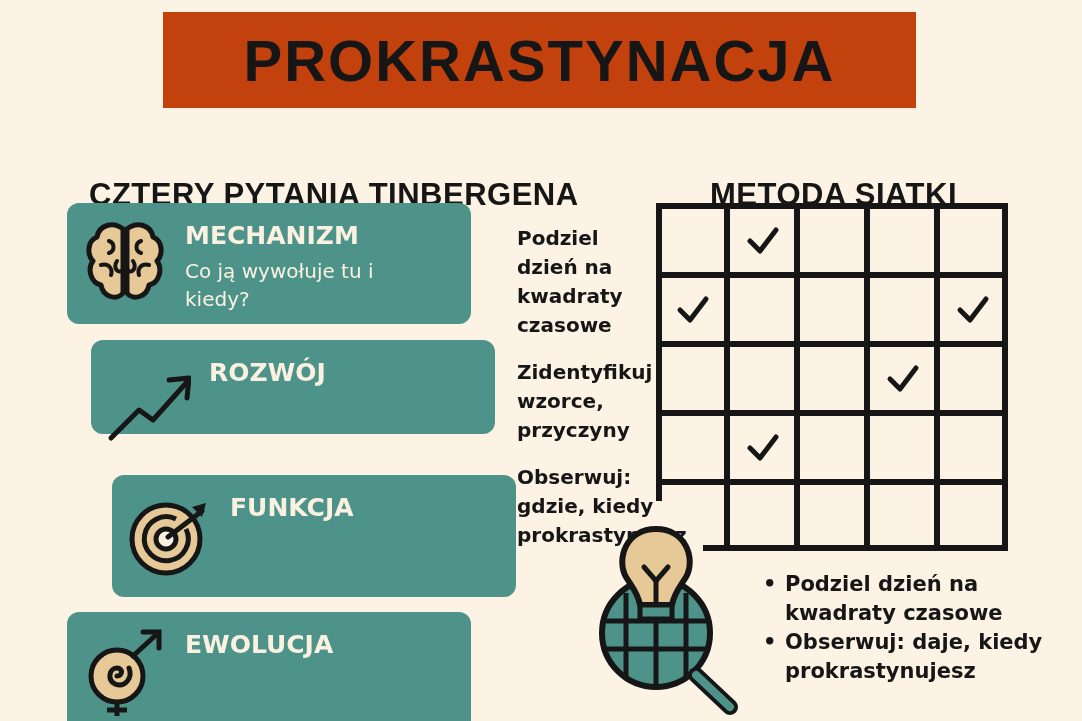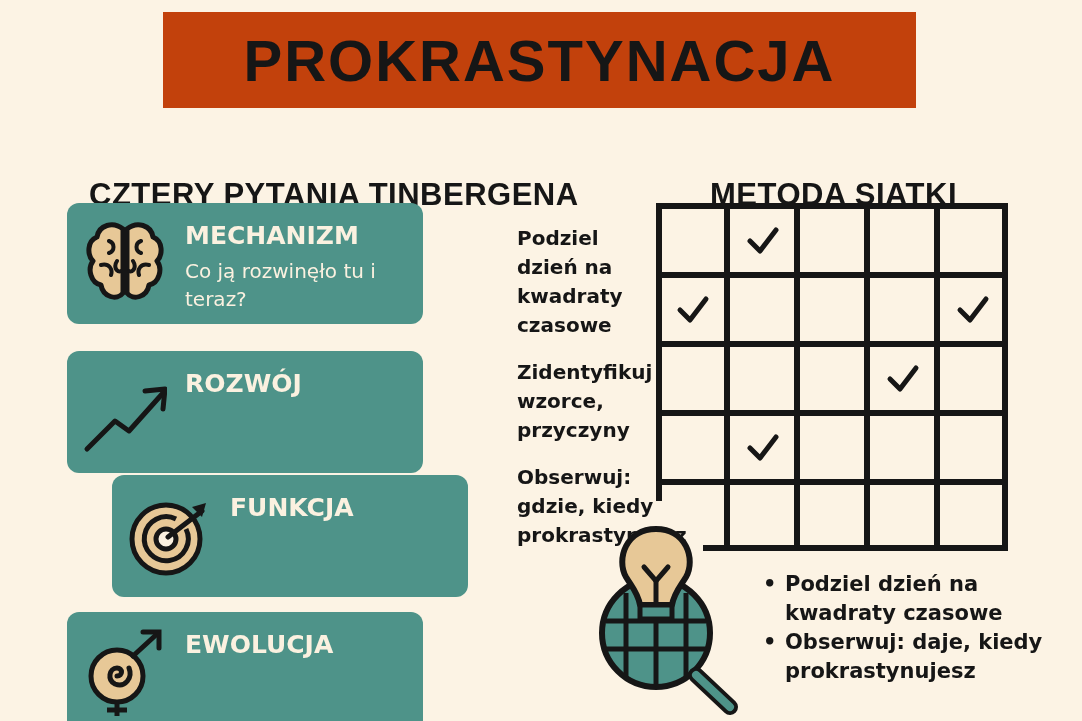--- a/index.html
+++ b/index.html
@@ -1,20 +1,20 @@
 <!DOCTYPE html>
 <html><head>
 <meta charset="utf-8">
 <style>
   html,body{margin:0;padding:0;}
   body{width:1082px;height:721px;background:#fcf3e4;position:relative;overflow:hidden;font-family:"DejaVu Sans","Liberation Sans",sans-serif;color:#161616;}
   .title-box{position:absolute;left:163px;top:12px;width:753px;height:96px;background:#c2410c;display:flex;align-items:center;justify-content:center;}
   .title-box h1{margin:0;font-size:58px;font-weight:900;letter-spacing:2px;font-family:"Liberation Sans",sans-serif;}
   .subhead{position:absolute;top:161px;font-size:31px;font-weight:700;font-family:"Liberation Sans",sans-serif;letter-spacing:0.5px;margin:16px;}
-  .card{position:absolute;left:67px;width:356px;background:#4e9389;border-radius:12px;}
+  .card{position:absolute;left:67px;width:356px;background:#4e9389;border-radius:12px;padding-left:48px;}
   .card .icon{position:absolute;left:16px;top:14px;width:84px;height:90px;}
   .card .label{position:absolute;left:118px;top:18px;font-size:25px;font-weight:700;color:#fbf1e0;font-family:"DejaVu Sans",sans-serif;}
   .card .desc{position:absolute;left:118px;top:54px;font-size:20px;color:#fbf1e0;line-height:28px;width:230px;}
   .steps{position:absolute;left:469px;top:224px;width:180px;margin-left:48px;}
   .step{font-size:20px;font-weight:700;line-height:29px;margin-bottom:18px;white-space:pre-line;}
   .grid{position:absolute;left:656px;top:203px;}
   .bullets{position:absolute;left:763px;top:570px;width:300px;font-size:21px;font-weight:700;line-height:29px;}
   .bullet{display:flex;gap:10px;margin:0;}
   .bullet .dot{width:12px;}
   .bulb{position:absolute;left:598px;top:523px;}
@@ -29,24 +29,24 @@
 <h2 class="subhead" style="left:73px;">CZTERY PYTANIA TINBERGENA</h2>
 <h2 class="subhead" style="left:694px;">METODA SIATKI</h2>
 
 <div class="card" style="top:203px;height:121px;">
   <svg class="icon" viewBox="0 0 84 90">
     <path d="M40 12 C30 4 16 8 14 20 C4 24 4 38 10 44 C4 52 8 66 18 68 C20 80 34 84 40 76 Z" fill="#e7c897" stroke="#161616" stroke-width="5" stroke-linejoin="round"></path>
     <path d="M44 12 C54 4 68 8 70 20 C80 24 80 38 74 44 C80 52 76 66 66 68 C64 80 50 84 44 76 Z" fill="#e7c897" stroke="#161616" stroke-width="5" stroke-linejoin="round"></path>
     <path d="M26 24 C32 26 32 34 26 36 M18 48 C26 46 30 52 28 58 M34 44 C30 50 34 56 38 54 M58 24 C52 26 52 34 58 36 M66 48 C58 46 54 52 56 58 M50 44 C54 50 50 56 46 54" fill="none" stroke="#161616" stroke-width="4" stroke-linecap="round"></path>
   </svg>
   <div class="label">MECHANIZM</div>
-  <div class="desc">Co ją rozwinęło tu i teraz?</div>
+  <div class="desc">Co ją wywołuje tu i kiedy?</div>
 </div>
 
-<div class="card" style="top:351px;height:122px;">
+<div class="card" style="top:340px;height:94px;margin-left:24px;">
   <svg class="icon" viewBox="0 0 84 90">
     <polyline points="4,84 32,56 46,66 80,28" fill="none" stroke="#161616" stroke-width="5" stroke-linecap="round" stroke-linejoin="round"></polyline>
     <polyline points="62,26 82,24 80,44" fill="none" stroke="#161616" stroke-width="5" stroke-linecap="round" stroke-linejoin="round"></polyline>
   </svg>
   <div class="label">ROZWÓJ</div>
 </div>
 
 <div class="card" style="top:475px;height:122px;margin-left:45px;">
   <svg class="icon" viewBox="0 0 84 90">
     <circle cx="38" cy="50" r="34" fill="#e7c897" stroke="#161616" stroke-width="5"></circle>

